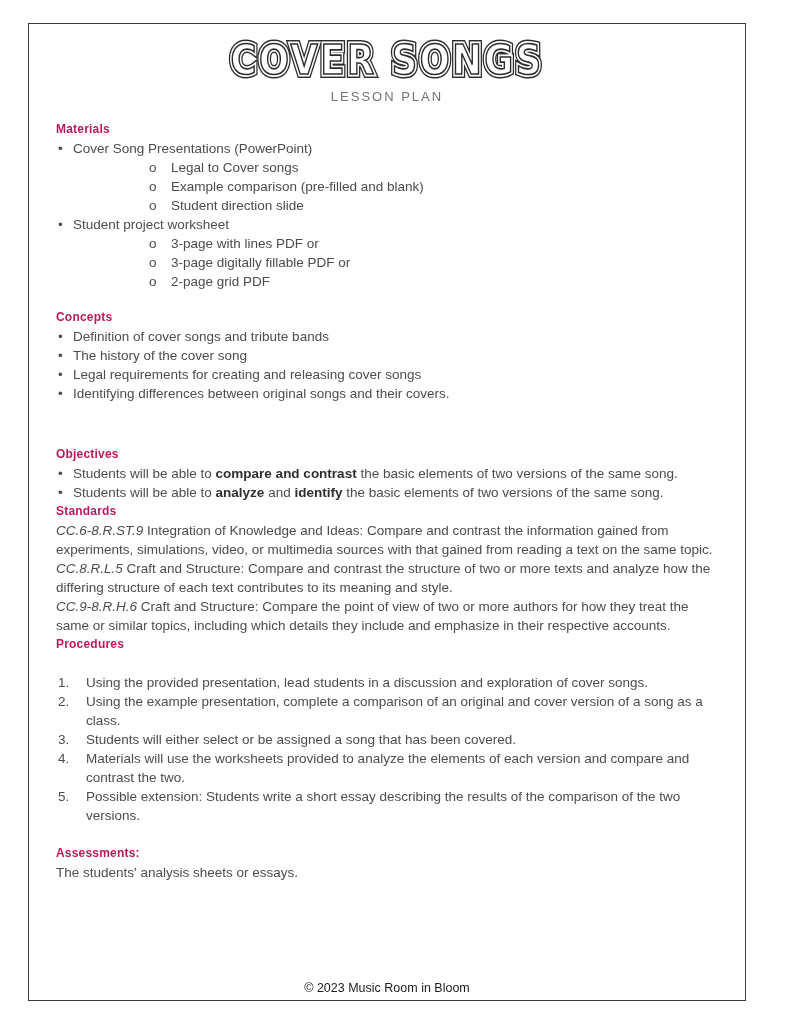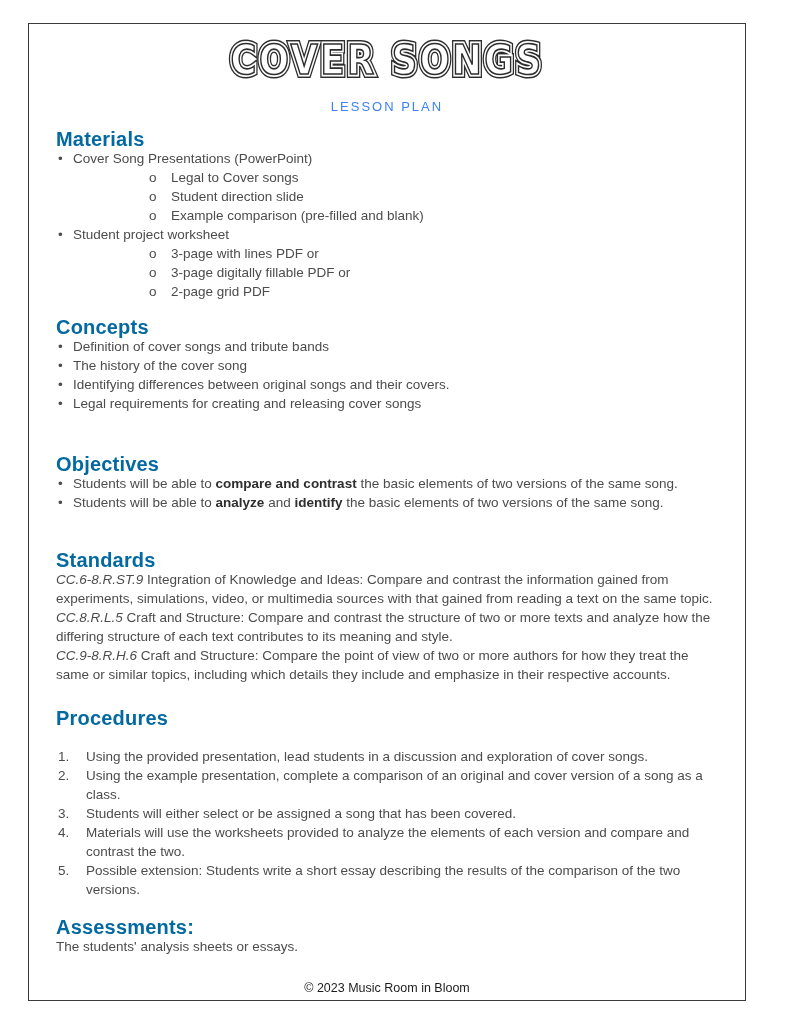--- a/index.html
+++ b/index.html
@@ -46,29 +46,29 @@
     position: absolute; left: 0; top: 0;
     -webkit-text-stroke: 5px #ffffff;
   }
   .title-layer.ring-inner {
     position: relative;
     -webkit-text-stroke: 1.6px #2d2d2d;
   }
   .subtitle {
     font-size: 13px;
     letter-spacing: 2px;
-    color: #3b82f6;
-    margin-top: 14px;
+    color: #737373;
+    margin-top: 4px;
   }
   
   h2 {
-    font-size: 20px;
+    font-size: 12px;
     line-height: 19px;
     font-weight: bold;
-    color: #0369a1;
+    color: #be185d;
     letter-spacing: 0.2px;
   }
   
   ul { list-style: none; }
   ul.l1 > li {
     position: relative;
     padding-left: 17px;
   }
   ul.l1 > li::before {
     content: "\2022";
@@ -100,22 +100,22 @@
     content: counter(proc) ".";
     position: absolute;
     left: 2px;
   }
   .bold-inline { font-weight: bold; color: #2e2e2e; }
   .std-code { font-style: italic; }
   
   .sec-materials   { margin-top: 10px; }
   .sec-concepts    { margin-top: 17px; }
   .sec-objectives  { margin-top: 42px; }
-  .sec-standards   { margin-top: 39px; }
-  .sec-procedures  { margin-top: 25px; }
+  .sec-standards   { }
+  .sec-procedures  { }
   .sec-procedures ol { margin-top: 19px; }
   .sec-assessments { margin-top: 19px; }
   
   .footer {
     position: absolute;
     left: 0; right: 0; bottom: 2px;
     text-align: center;
     font-size: 12.5px;
     color: #1c1c1c;
   }
@@ -135,42 +135,42 @@
       <div class="subtitle">LESSON PLAN</div>
     </div>
 
     <div class="sec-materials">
       <h2>Materials</h2>
       <ul class="l1">
         <li>
           <span>Cover Song Presentations (PowerPoint)</span>
           <ul class="l2">
             <li>Legal to Cover songs</li>
+            <li>Example comparison (pre-filled and blank)</li>
             <li>Student direction slide</li>
-            <li>Example comparison (pre-filled and blank)</li>
           </ul>
         </li>
         <li>
           <span>Student project worksheet</span>
           <ul class="l2">
             <li>3-page with lines PDF or</li>
             <li>3-page digitally fillable PDF or</li>
             <li>2-page grid PDF</li>
           </ul>
         </li>
       </ul>
     </div>
 
     <div class="sec-concepts">
       <h2>Concepts</h2>
       <ul class="l1">
         <li>Definition of cover songs and tribute bands</li>
         <li>The history of the cover song</li>
+        <li>Legal requirements for creating and releasing cover songs</li>
         <li>Identifying differences between original songs and their covers.</li>
-        <li>Legal requirements for creating and releasing cover songs</li>
       </ul>
     </div>
 
     <div class="sec-objectives">
       <h2>Objectives</h2>
       <ul class="l1">
         <li><span>Students will be able to </span><span class="bold-inline">compare and contrast</span><span> the basic elements of two versions of the same song.</span></li>
         <li><span>Students will be able to </span><span class="bold-inline">analyze</span><span> and </span><span class="bold-inline">identify</span><span> the basic elements of two versions of the same song.</span></li>
       </ul>
     </div>

